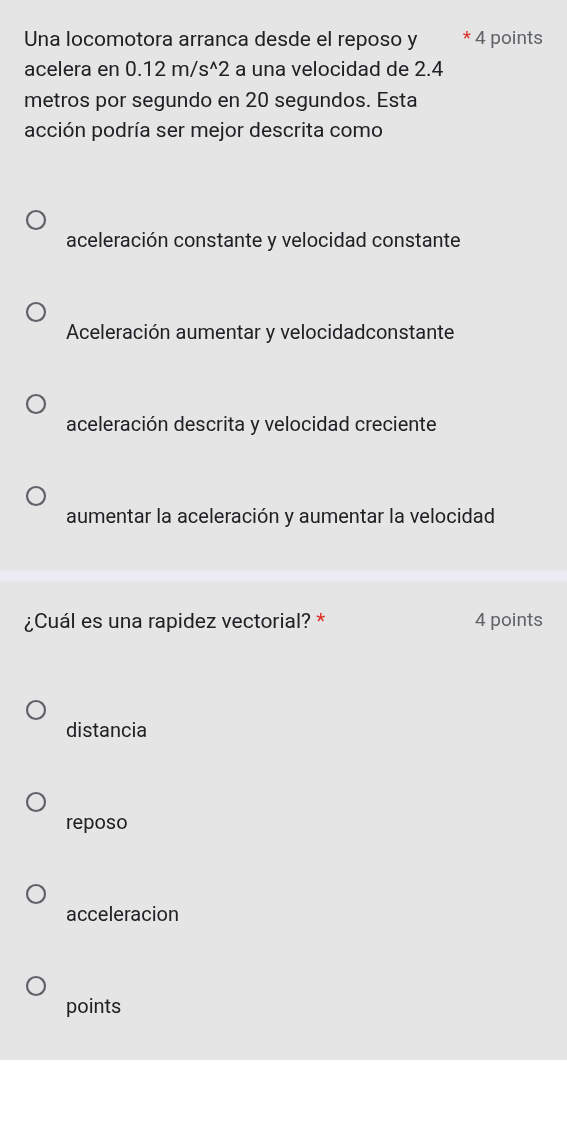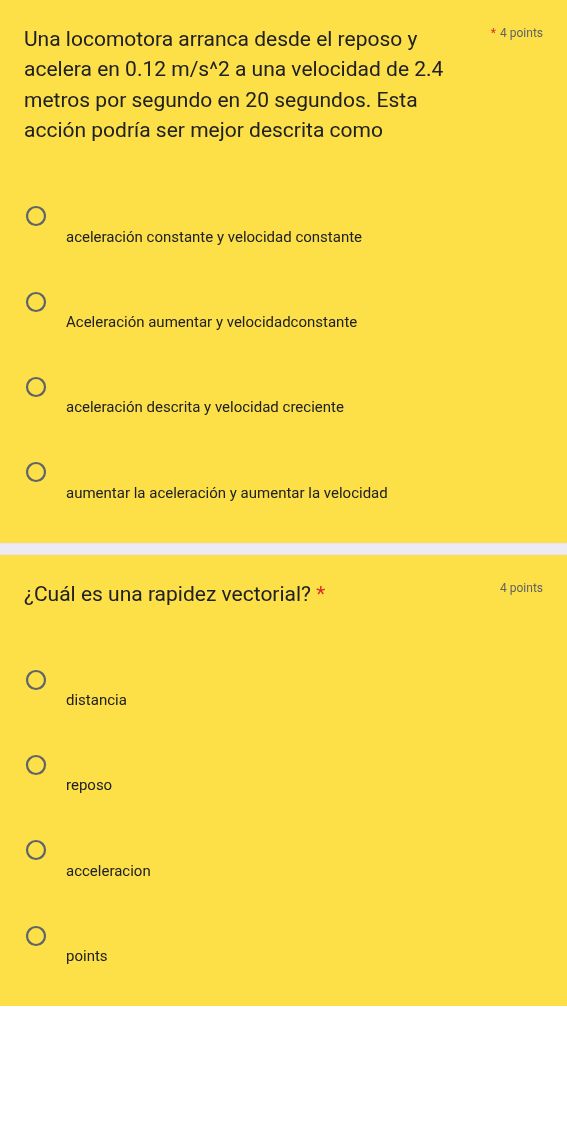--- a/index.html
+++ b/index.html
@@ -5,21 +5,21 @@
   * { box-sizing: border-box; }
   body {
     margin: 0;
     padding: 0;
     font-family: Roboto, Arial, sans-serif;
     background: #fff;
     color: #202124;
     width: 567px;
   }
   .card {
-    background: #fde047;
+    background: #e5e5e5;
     padding: 24px 24px 28px 24px;
   }
   .separator {
     height: 12px;
     background: #eceaf3;
     border-top: 1px solid #e6e4ee;
     border-bottom: 1px solid #e6e4ee;
   }
   .q-header {
     display: flex;
@@ -28,21 +28,21 @@
   }
   .q-text {
     flex: 1;
     font-size: 21px;
     line-height: 1.45;
     color: #202124;
     font-weight: 400;
   }
   .q-meta {
     white-space: nowrap;
-    font-size: 12px;
+    font-size: 19px;
     color: #5f6368;
     padding-top: 2px;
   }
   .q-meta .asterisk {
     color: #d93025;
     margin-right: 4px;
   }
   .q-required-inline {
     color: #d93025;
   }
@@ -59,21 +59,21 @@
   .radio {
     width: 24px;
     height: 24px;
     flex-shrink: 0;
     display: flex;
     align-items: center;
     justify-content: center;
   }
   .radio svg { display: block; }
   .opt-label {
-    font-size: 15px;
+    font-size: 20px;
     line-height: 1.35;
     color: #202124;
     margin-top: 41px;
   }
 </style>
 </head>
 <body>
 
 <div class="card">
   <div class="q-header">

